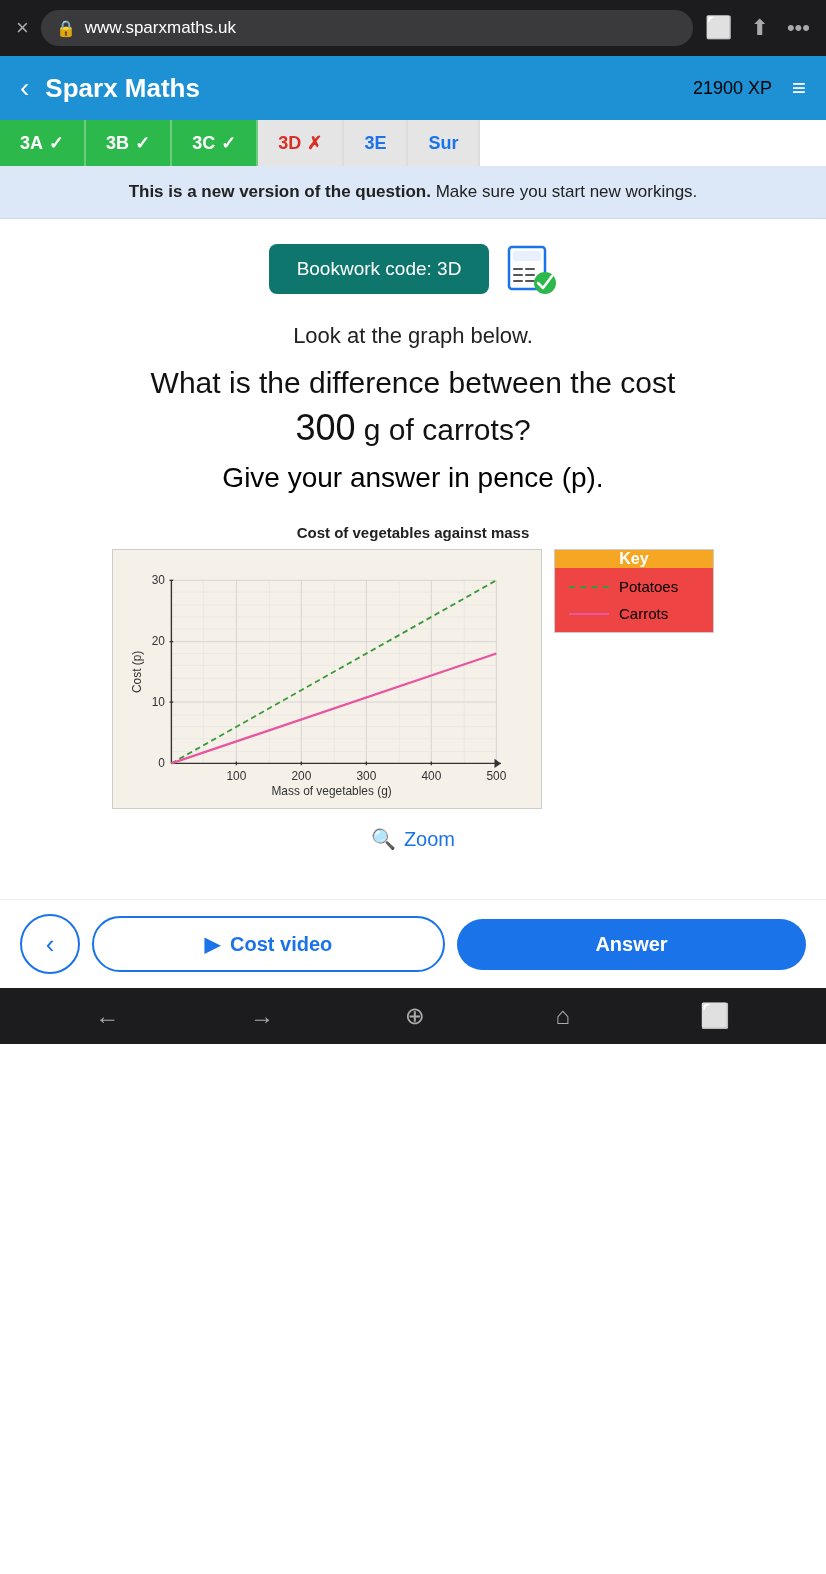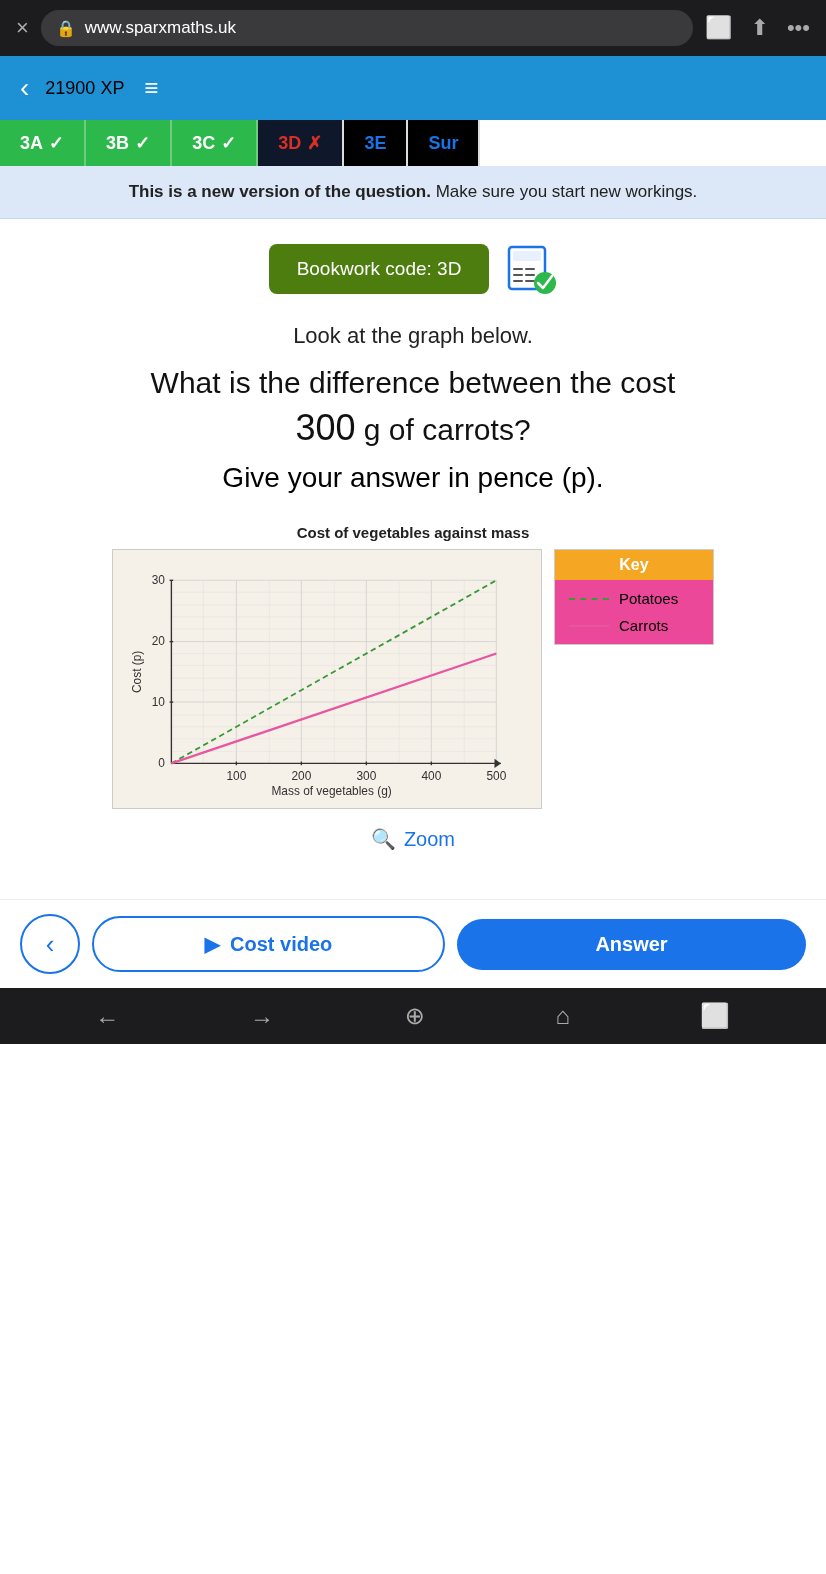--- a/index.html
+++ b/index.html
@@ -90,26 +90,26 @@
       gap: 6px;
       cursor: pointer;
       white-space: nowrap;
     }
     .tab-completed {
       background: #2db84b;
       color: #fff;
       border-right: 2px solid rgba(255,255,255,0.3);
     }
     .tab-active-wrong {
-      background: #0f172a;
+      background: #e5e5e5;
       color: #d93025;
       border-right: 2px solid #ddd;
     }
     .tab-inactive {
-      background: #000000;
+      background: #e5e5e5;
       color: #1a73e8;
       border-right: 2px solid #ddd;
     }
     .tab-check { color: #fff; }
     .tab-x { color: #d93025; }
 
     
     .banner {
       background: #dce8f8;
       padding: 16px 20px;
@@ -128,21 +128,21 @@
 
     
     .bookwork-row {
       display: flex;
       align-items: center;
       justify-content: center;
       gap: 16px;
       margin-bottom: 28px;
     }
     .bookwork-code-btn {
-      background: #4d7c0f;
+      background: #0f766e;
       color: #fff;
       border: none;
       border-radius: 8px;
       padding: 14px 28px;
       font-size: 19px;
       cursor: pointer;
     }
     .calc-icon {
       width: 52px;
       height: 52px;
@@ -211,24 +211,24 @@
     .key-box {
       border: 1px solid #ccc;
       width: 160px;
     }
     .key-header {
       background: #f5a623;
       color: #fff;
       font-size: 16px;
       font-weight: bold;
       text-align: center;
-      padding: 6px;
+      padding: 0;
     }
     .key-body {
-      background: #ec4899;
+      background: #ef4444;
       padding: 10px 14px;
     }
     .key-item {
       display: flex;
       align-items: center;
       gap: 10px;
       margin-bottom: 10px;
       font-size: 15px;
     }
     .key-item:last-child { margin-bottom: 0; }
@@ -341,20 +341,21 @@
   </div>
   <div class="browser-actions">
     <span>⬜</span>
     <span>⬆</span>
     <span>•••</span>
   </div>
 </div>
 
 <div class="app-header">
   <span class="app-back">‹</span>
+  <span class="app-title">Sparx Maths</span>
   <span class="app-xp">21900 XP</span>
   <span class="app-menu">≡</span>
 </div>
 
 <div class="tab-bar">
   <div class="tab tab-completed">
     <span>3A</span>
     <span class="tab-check">✓</span>
   </div>
   <div class="tab tab-completed">

